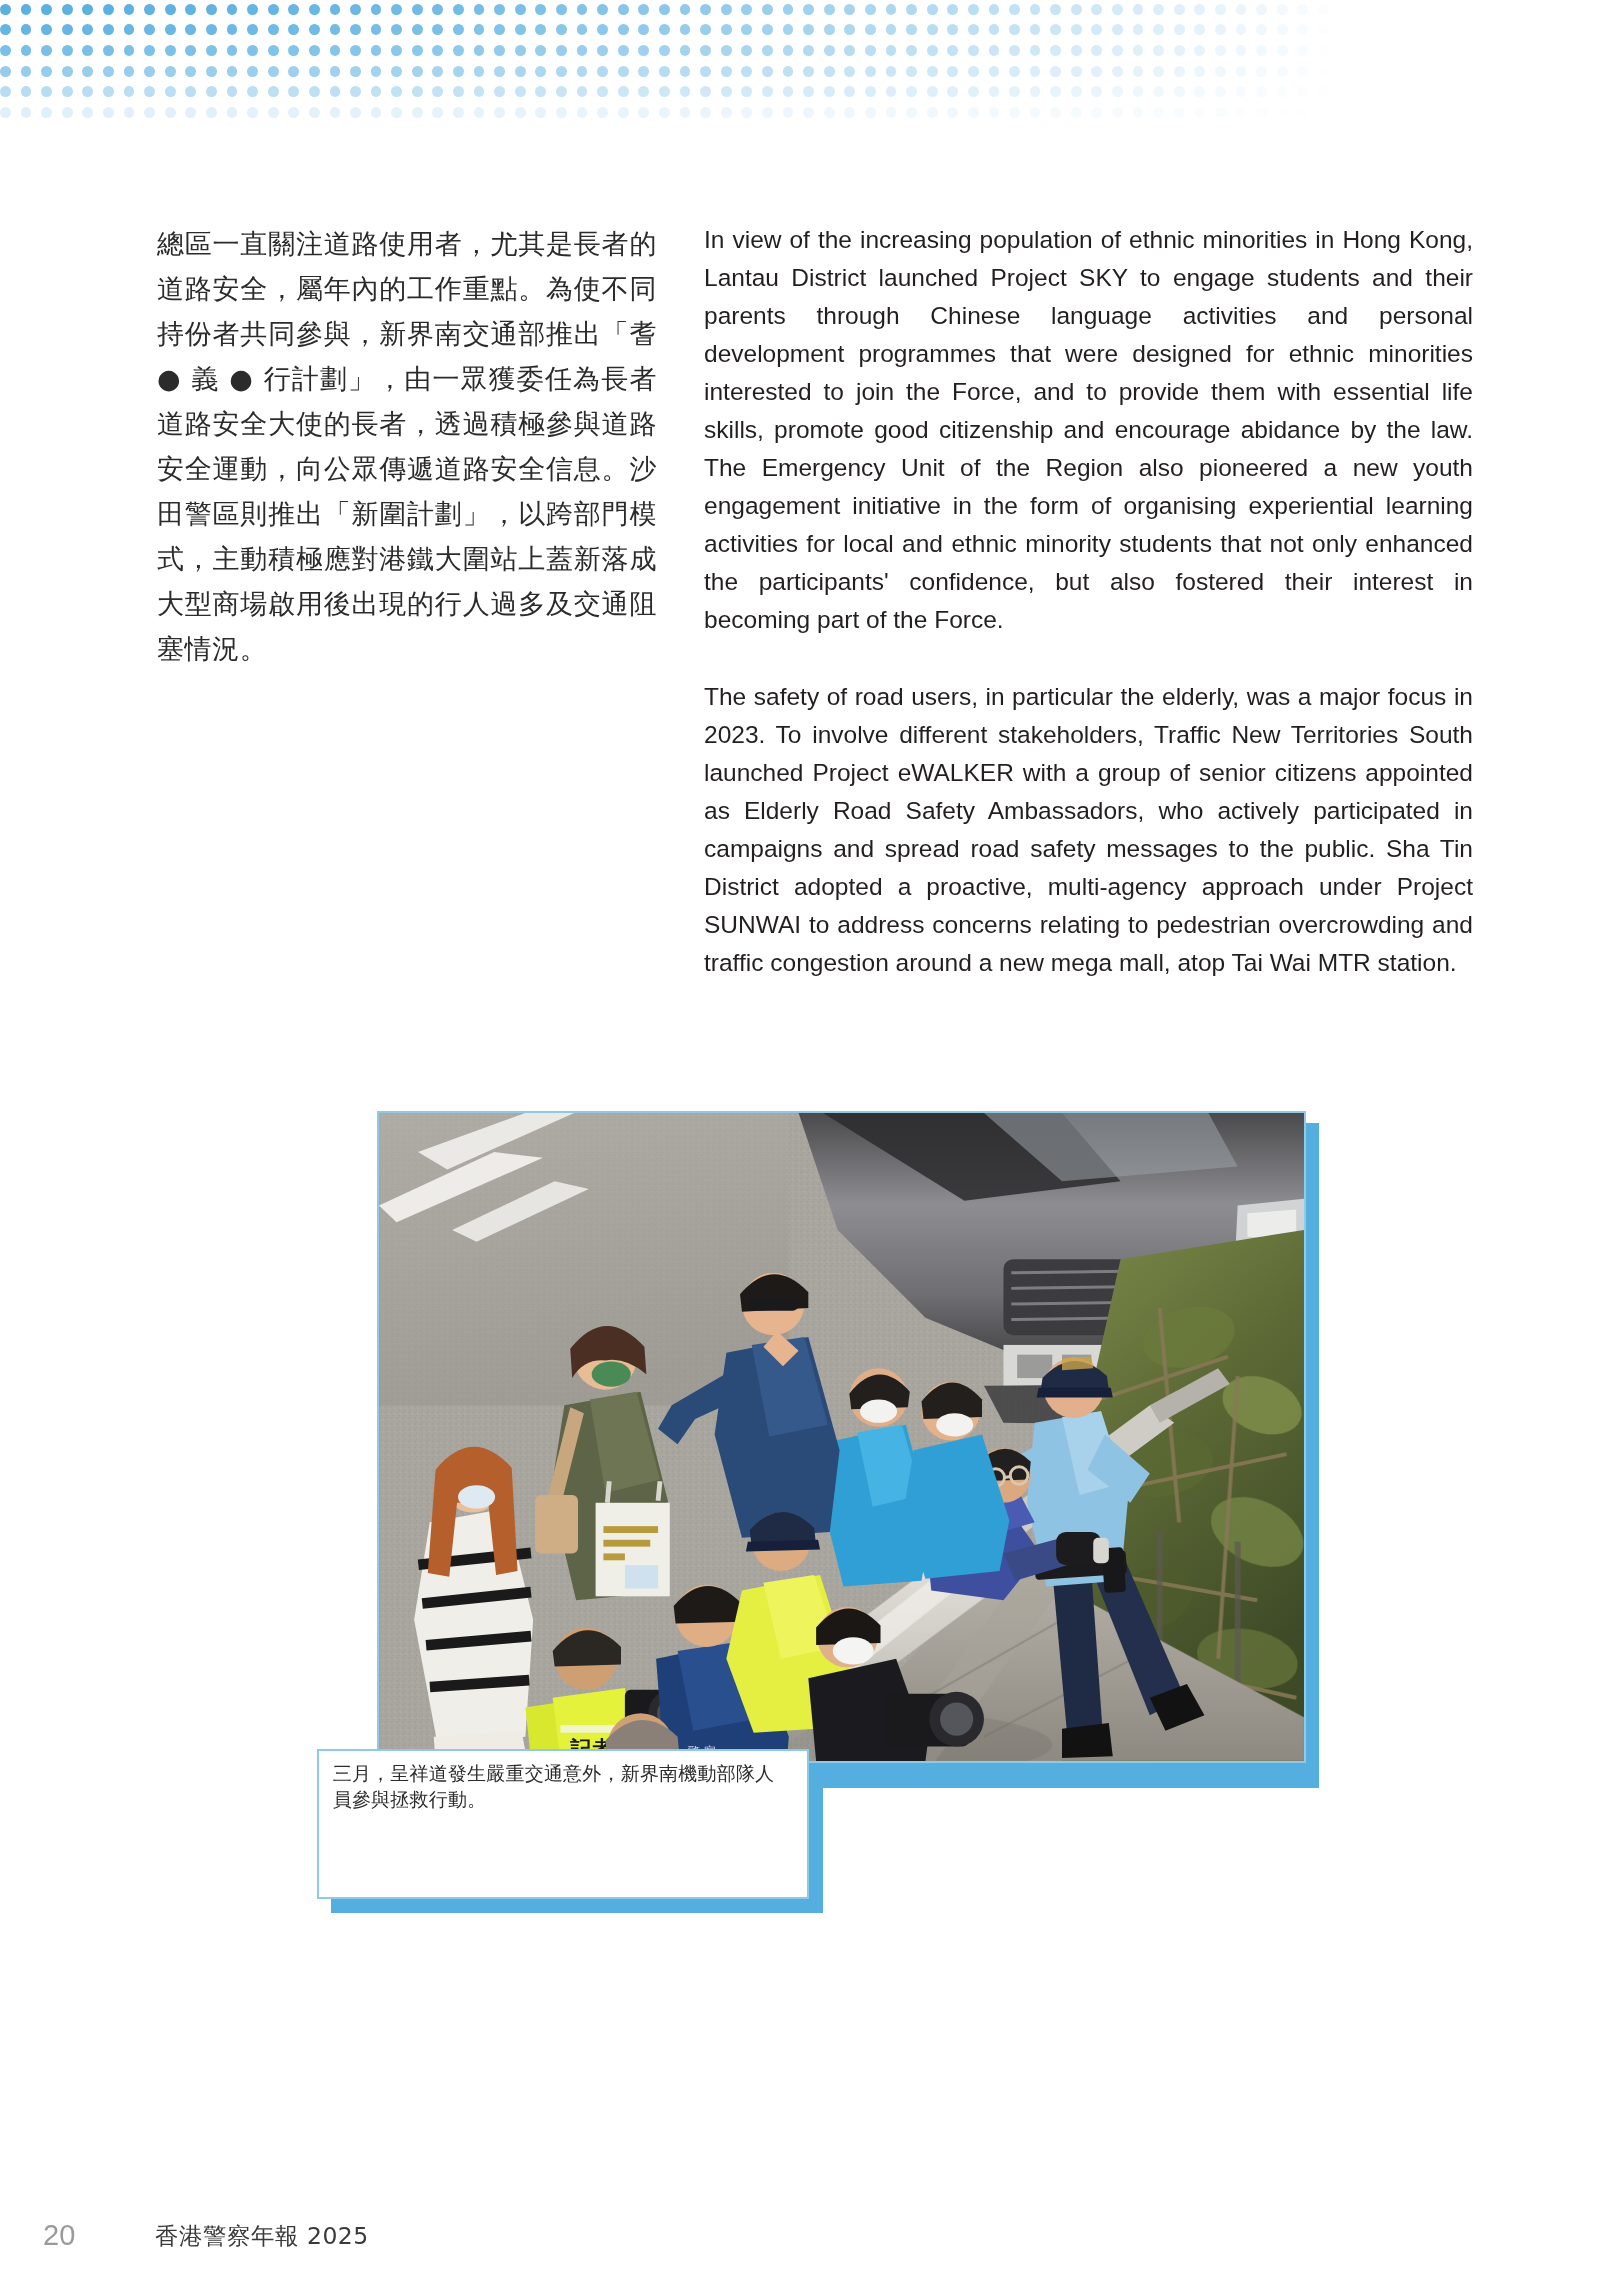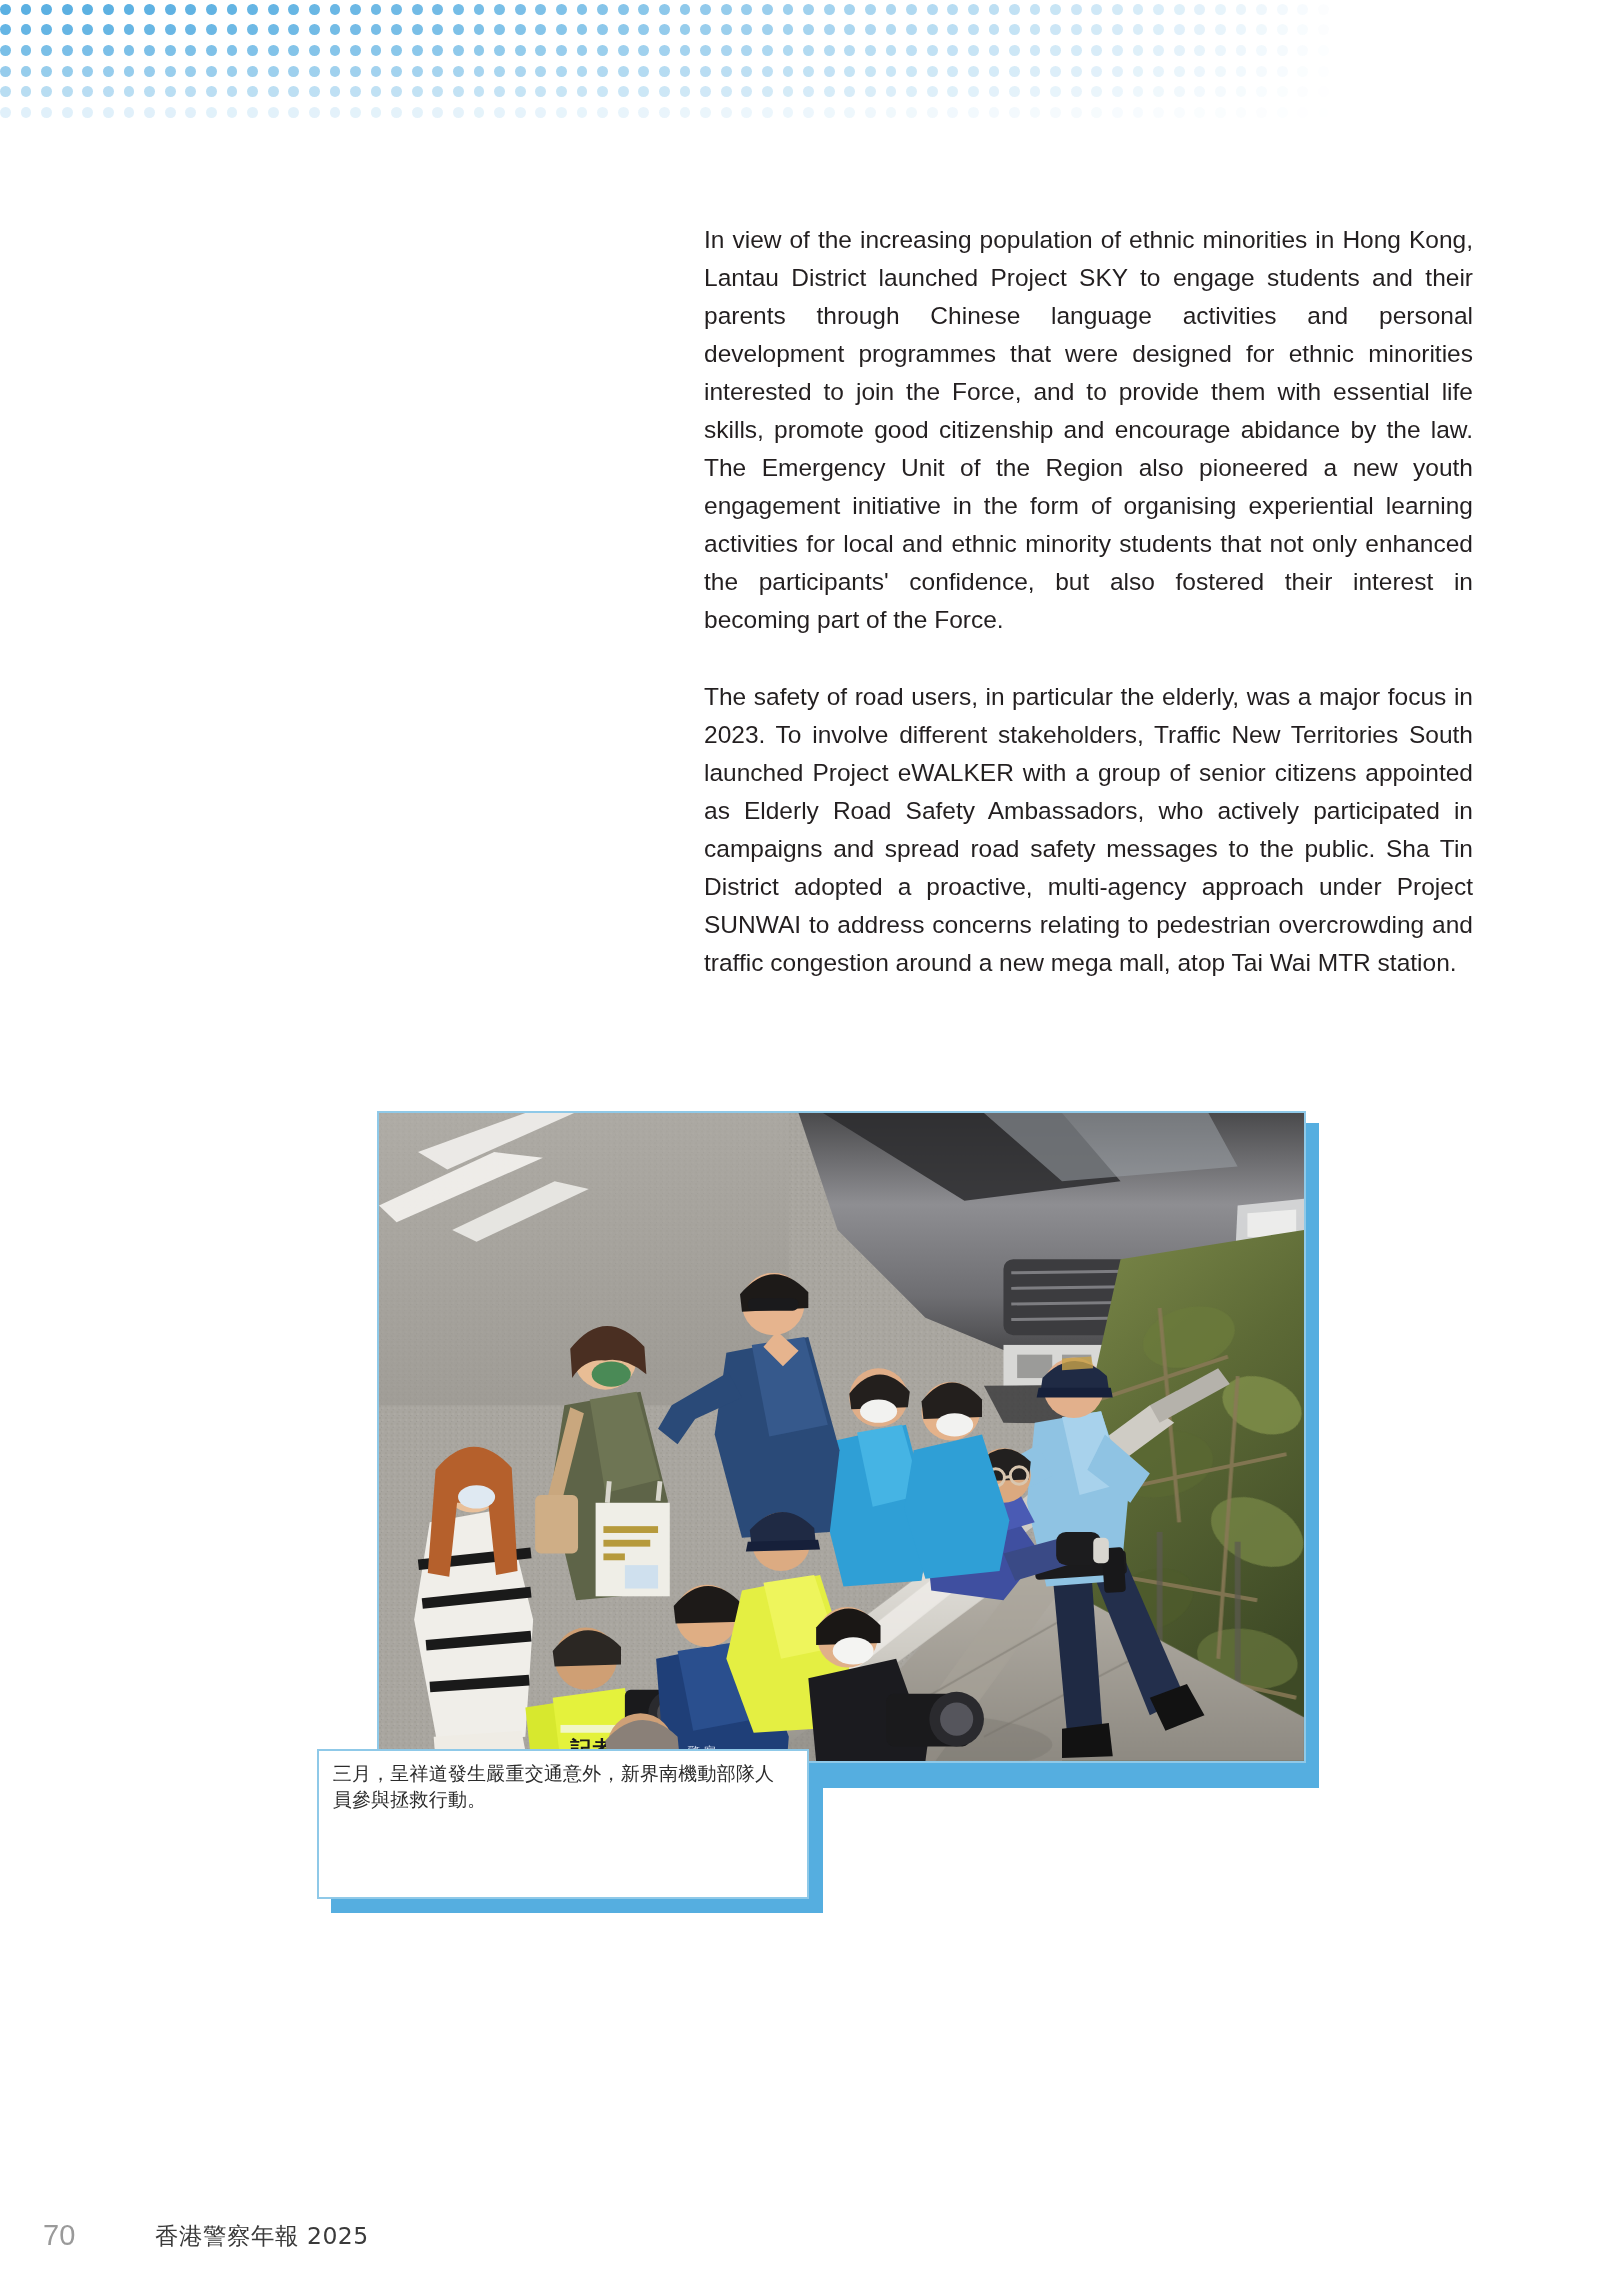--- a/index.html
+++ b/index.html
@@ -222,20 +222,21 @@
       <div class="dot-row" style="top: 41px;"><span class="dot" style="background: rgb(91, 176, 226); opacity: 0.813;"></span><span class="dot" style="background: rgb(91, 176, 226); opacity: 0.812;"></span><span class="dot" style="background: rgb(91, 176, 226); opacity: 0.811;"></span><span class="dot" style="background: rgb(91, 176, 226); opacity: 0.808;"></span><span class="dot" style="background: rgb(91, 176, 226); opacity: 0.806;"></span><span class="dot" style="background: rgb(91, 176, 226); opacity: 0.802;"></span><span class="dot" style="background: rgb(91, 176, 226); opacity: 0.799;"></span><span class="dot" style="background: rgb(91, 176, 226); opacity: 0.794;"></span><span class="dot" style="background: rgb(91, 176, 226); opacity: 0.79;"></span><span class="dot" style="background: rgb(91, 176, 226); opacity: 0.784;"></span><span class="dot" style="background: rgb(91, 176, 226); opacity: 0.779;"></span><span class="dot" style="background: rgb(91, 176, 226); opacity: 0.773;"></span><span class="dot" style="background: rgb(91, 176, 226); opacity: 0.767;"></span><span class="dot" style="background: rgb(91, 176, 226); opacity: 0.76;"></span><span class="dot" style="background: rgb(91, 176, 226); opacity: 0.753;"></span><span class="dot" style="background: rgb(91, 176, 226); opacity: 0.745;"></span><span class="dot" style="background: rgb(91, 176, 226); opacity: 0.737;"></span><span class="dot" style="background: rgb(91, 176, 226); opacity: 0.729;"></span><span class="dot" style="background: rgb(91, 176, 226); opacity: 0.721;"></span><span class="dot" style="background: rgb(91, 176, 226); opacity: 0.712;"></span><span class="dot" style="background: rgb(91, 176, 226); opacity: 0.703;"></span><span class="dot" style="background: rgb(91, 176, 226); opacity: 0.693;"></span><span class="dot" style="background: rgb(91, 176, 226); opacity: 0.683;"></span><span class="dot" style="background: rgb(91, 176, 226); opacity: 0.673;"></span><span class="dot" style="background: rgb(91, 176, 226); opacity: 0.663;"></span><span class="dot" style="background: rgb(91, 176, 226); opacity: 0.652;"></span><span class="dot" style="background: rgb(91, 176, 226); opacity: 0.641;"></span><span class="dot" style="background: rgb(91, 176, 226); opacity: 0.629;"></span><span class="dot" style="background: rgb(91, 176, 226); opacity: 0.618;"></span><span class="dot" style="background: rgb(91, 176, 226); opacity: 0.606;"></span><span class="dot" style="background: rgb(91, 176, 226); opacity: 0.593;"></span><span class="dot" style="background: rgb(91, 176, 226); opacity: 0.581;"></span><span class="dot" style="background: rgb(91, 176, 226); opacity: 0.568;"></span><span class="dot" style="background: rgb(91, 176, 226); opacity: 0.555;"></span><span class="dot" style="background: rgb(91, 176, 226); opacity: 0.541;"></span><span class="dot" style="background: rgb(91, 176, 226); opacity: 0.527;"></span><span class="dot" style="background: rgb(91, 176, 226); opacity: 0.513;"></span><span class="dot" style="background: rgb(91, 176, 226); opacity: 0.499;"></span><span class="dot" style="background: rgb(91, 176, 226); opacity: 0.485;"></span><span class="dot" style="background: rgb(91, 176, 226); opacity: 0.47;"></span><span class="dot" style="background: rgb(91, 176, 226); opacity: 0.455;"></span><span class="dot" style="background: rgb(91, 176, 226); opacity: 0.439;"></span><span class="dot" style="background: rgb(91, 176, 226); opacity: 0.424;"></span><span class="dot" style="background: rgb(91, 176, 226); opacity: 0.408;"></span><span class="dot" style="background: rgb(91, 176, 226); opacity: 0.392;"></span><span class="dot" style="background: rgb(91, 176, 226); opacity: 0.375;"></span><span class="dot" style="background: rgb(91, 176, 226); opacity: 0.359;"></span><span class="dot" style="background: rgb(91, 176, 226); opacity: 0.342;"></span><span class="dot" style="background: rgb(91, 176, 226); opacity: 0.325;"></span><span class="dot" style="background: rgb(91, 176, 226); opacity: 0.307;"></span><span class="dot" style="background: rgb(91, 176, 226); opacity: 0.289;"></span><span class="dot" style="background: rgb(91, 176, 226); opacity: 0.272;"></span><span class="dot" style="background: rgb(91, 176, 226); opacity: 0.253;"></span><span class="dot" style="background: rgb(91, 176, 226); opacity: 0.235;"></span><span class="dot" style="background: rgb(91, 176, 226); opacity: 0.216;"></span><span class="dot" style="background: rgb(91, 176, 226); opacity: 0.197;"></span><span class="dot" style="background: rgb(91, 176, 226); opacity: 0.178;"></span><span class="dot" style="background: rgb(91, 176, 226); opacity: 0.159;"></span><span class="dot" style="background: rgb(91, 176, 226); opacity: 0.139;"></span><span class="dot" style="background: rgb(91, 176, 226); opacity: 0.119;"></span><span class="dot" style="background: rgb(91, 176, 226); opacity: 0.099;"></span><span class="dot" style="background: rgb(91, 176, 226); opacity: 0.079;"></span><span class="dot" style="background: rgb(91, 176, 226); opacity: 0.058;"></span><span class="dot" style="background: rgb(91, 176, 226); opacity: 0.038;"></span><span class="dot" style="background: rgb(91, 176, 226); opacity: 0.017;"></span><span class="dot" style="background: rgb(91, 176, 226); opacity: 0;"></span><span class="dot" style="background: rgb(91, 176, 226); opacity: 0;"></span><span class="dot" style="background: rgb(91, 176, 226); opacity: 0;"></span><span class="dot" style="background: rgb(91, 176, 226); opacity: 0;"></span><span class="dot" style="background: rgb(91, 176, 226); opacity: 0;"></span><span class="dot" style="background: rgb(91, 176, 226); opacity: 0;"></span><span class="dot" style="background: rgb(91, 176, 226); opacity: 0;"></span><span class="dot" style="background: rgb(91, 176, 226); opacity: 0;"></span><span class="dot" style="background: rgb(91, 176, 226); opacity: 0;"></span><span class="dot" style="background: rgb(91, 176, 226); opacity: 0;"></span><span class="dot" style="background: rgb(91, 176, 226); opacity: 0;"></span><span class="dot" style="background: rgb(91, 176, 226); opacity: 0;"></span><span class="dot" style="background: rgb(91, 176, 226); opacity: 0;"></span><span class="dot" style="background: rgb(91, 176, 226); opacity: 0;"></span></div>
       <div class="dot-row" style="top: 62px;"><span class="dot" style="background: rgb(91, 176, 226); opacity: 0.642;"></span><span class="dot" style="background: rgb(91, 176, 226); opacity: 0.641;"></span><span class="dot" style="background: rgb(91, 176, 226); opacity: 0.64;"></span><span class="dot" style="background: rgb(91, 176, 226); opacity: 0.638;"></span><span class="dot" style="background: rgb(91, 176, 226); opacity: 0.636;"></span><span class="dot" style="background: rgb(91, 176, 226); opacity: 0.634;"></span><span class="dot" style="background: rgb(91, 176, 226); opacity: 0.631;"></span><span class="dot" style="background: rgb(91, 176, 226); opacity: 0.627;"></span><span class="dot" style="background: rgb(91, 176, 226); opacity: 0.624;"></span><span class="dot" style="background: rgb(91, 176, 226); opacity: 0.62;"></span><span class="dot" style="background: rgb(91, 176, 226); opacity: 0.615;"></span><span class="dot" style="background: rgb(91, 176, 226); opacity: 0.61;"></span><span class="dot" style="background: rgb(91, 176, 226); opacity: 0.605;"></span><span class="dot" style="background: rgb(91, 176, 226); opacity: 0.6;"></span><span class="dot" style="background: rgb(91, 176, 226); opacity: 0.594;"></span><span class="dot" style="background: rgb(91, 176, 226); opacity: 0.589;"></span><span class="dot" style="background: rgb(91, 176, 226); opacity: 0.582;"></span><span class="dot" style="background: rgb(91, 176, 226); opacity: 0.576;"></span><span class="dot" style="background: rgb(91, 176, 226); opacity: 0.569;"></span><span class="dot" style="background: rgb(91, 176, 226); opacity: 0.562;"></span><span class="dot" style="background: rgb(91, 176, 226); opacity: 0.555;"></span><span class="dot" style="background: rgb(91, 176, 226); opacity: 0.547;"></span><span class="dot" style="background: rgb(91, 176, 226); opacity: 0.54;"></span><span class="dot" style="background: rgb(91, 176, 226); opacity: 0.532;"></span><span class="dot" style="background: rgb(91, 176, 226); opacity: 0.523;"></span><span class="dot" style="background: rgb(91, 176, 226); opacity: 0.515;"></span><span class="dot" style="background: rgb(91, 176, 226); opacity: 0.506;"></span><span class="dot" style="background: rgb(91, 176, 226); opacity: 0.497;"></span><span class="dot" style="background: rgb(91, 176, 226); opacity: 0.488;"></span><span class="dot" style="background: rgb(91, 176, 226); opacity: 0.478;"></span><span class="dot" style="background: rgb(91, 176, 226); opacity: 0.468;"></span><span class="dot" style="background: rgb(91, 176, 226); opacity: 0.459;"></span><span class="dot" style="background: rgb(91, 176, 226); opacity: 0.448;"></span><span class="dot" style="background: rgb(91, 176, 226); opacity: 0.438;"></span><span class="dot" style="background: rgb(91, 176, 226); opacity: 0.427;"></span><span class="dot" style="background: rgb(91, 176, 226); opacity: 0.417;"></span><span class="dot" style="background: rgb(91, 176, 226); opacity: 0.405;"></span><span class="dot" style="background: rgb(91, 176, 226); opacity: 0.394;"></span><span class="dot" style="background: rgb(91, 176, 226); opacity: 0.383;"></span><span class="dot" style="background: rgb(91, 176, 226); opacity: 0.371;"></span><span class="dot" style="background: rgb(91, 176, 226); opacity: 0.359;"></span><span class="dot" style="background: rgb(91, 176, 226); opacity: 0.347;"></span><span class="dot" style="background: rgb(91, 176, 226); opacity: 0.335;"></span><span class="dot" style="background: rgb(91, 176, 226); opacity: 0.322;"></span><span class="dot" style="background: rgb(91, 176, 226); opacity: 0.309;"></span><span class="dot" style="background: rgb(91, 176, 226); opacity: 0.296;"></span><span class="dot" style="background: rgb(91, 176, 226); opacity: 0.283;"></span><span class="dot" style="background: rgb(91, 176, 226); opacity: 0.27;"></span><span class="dot" style="background: rgb(91, 176, 226); opacity: 0.256;"></span><span class="dot" style="background: rgb(91, 176, 226); opacity: 0.243;"></span><span class="dot" style="background: rgb(91, 176, 226); opacity: 0.229;"></span><span class="dot" style="background: rgb(91, 176, 226); opacity: 0.214;"></span><span class="dot" style="background: rgb(91, 176, 226); opacity: 0.2;"></span><span class="dot" style="background: rgb(91, 176, 226); opacity: 0.186;"></span><span class="dot" style="background: rgb(91, 176, 226); opacity: 0.171;"></span><span class="dot" style="background: rgb(91, 176, 226); opacity: 0.156;"></span><span class="dot" style="background: rgb(91, 176, 226); opacity: 0.141;"></span><span class="dot" style="background: rgb(91, 176, 226); opacity: 0.125;"></span><span class="dot" style="background: rgb(91, 176, 226); opacity: 0.11;"></span><span class="dot" style="background: rgb(91, 176, 226); opacity: 0.094;"></span><span class="dot" style="background: rgb(91, 176, 226); opacity: 0.078;"></span><span class="dot" style="background: rgb(91, 176, 226); opacity: 0.062;"></span><span class="dot" style="background: rgb(91, 176, 226); opacity: 0.046;"></span><span class="dot" style="background: rgb(91, 176, 226); opacity: 0.03;"></span><span class="dot" style="background: rgb(91, 176, 226); opacity: 0.013;"></span><span class="dot" style="background: rgb(91, 176, 226); opacity: 0;"></span><span class="dot" style="background: rgb(91, 176, 226); opacity: 0;"></span><span class="dot" style="background: rgb(91, 176, 226); opacity: 0;"></span><span class="dot" style="background: rgb(91, 176, 226); opacity: 0;"></span><span class="dot" style="background: rgb(91, 176, 226); opacity: 0;"></span><span class="dot" style="background: rgb(91, 176, 226); opacity: 0;"></span><span class="dot" style="background: rgb(91, 176, 226); opacity: 0;"></span><span class="dot" style="background: rgb(91, 176, 226); opacity: 0;"></span><span class="dot" style="background: rgb(91, 176, 226); opacity: 0;"></span><span class="dot" style="background: rgb(91, 176, 226); opacity: 0;"></span><span class="dot" style="background: rgb(91, 176, 226); opacity: 0;"></span><span class="dot" style="background: rgb(91, 176, 226); opacity: 0;"></span><span class="dot" style="background: rgb(91, 176, 226); opacity: 0;"></span><span class="dot" style="background: rgb(91, 176, 226); opacity: 0;"></span></div>
       <div class="dot-row" style="top: 82px;"><span class="dot" style="background: rgb(91, 176, 226); opacity: 0.433;"></span><span class="dot" style="background: rgb(91, 176, 226); opacity: 0.432;"></span><span class="dot" style="background: rgb(91, 176, 226); opacity: 0.431;"></span><span class="dot" style="background: rgb(91, 176, 226); opacity: 0.43;"></span><span class="dot" style="background: rgb(91, 176, 226); opacity: 0.429;"></span><span class="dot" style="background: rgb(91, 176, 226); opacity: 0.427;"></span><span class="dot" style="background: rgb(91, 176, 226); opacity: 0.425;"></span><span class="dot" style="background: rgb(91, 176, 226); opacity: 0.423;"></span><span class="dot" style="background: rgb(91, 176, 226); opacity: 0.42;"></span><span class="dot" style="background: rgb(91, 176, 226); opacity: 0.417;"></span><span class="dot" style="background: rgb(91, 176, 226); opacity: 0.415;"></span><span class="dot" style="background: rgb(91, 176, 226); opacity: 0.411;"></span><span class="dot" style="background: rgb(91, 176, 226); opacity: 0.408;"></span><span class="dot" style="background: rgb(91, 176, 226); opacity: 0.404;"></span><span class="dot" style="background: rgb(91, 176, 226); opacity: 0.401;"></span><span class="dot" style="background: rgb(91, 176, 226); opacity: 0.397;"></span><span class="dot" style="background: rgb(91, 176, 226); opacity: 0.392;"></span><span class="dot" style="background: rgb(91, 176, 226); opacity: 0.388;"></span><span class="dot" style="background: rgb(91, 176, 226); opacity: 0.384;"></span><span class="dot" style="background: rgb(91, 176, 226); opacity: 0.379;"></span><span class="dot" style="background: rgb(91, 176, 226); opacity: 0.374;"></span><span class="dot" style="background: rgb(91, 176, 226); opacity: 0.369;"></span><span class="dot" style="background: rgb(91, 176, 226); opacity: 0.364;"></span><span class="dot" style="background: rgb(91, 176, 226); opacity: 0.358;"></span><span class="dot" style="background: rgb(91, 176, 226); opacity: 0.353;"></span><span class="dot" style="background: rgb(91, 176, 226); opacity: 0.347;"></span><span class="dot" style="background: rgb(91, 176, 226); opacity: 0.341;"></span><span class="dot" style="background: rgb(91, 176, 226); opacity: 0.335;"></span><span class="dot" style="background: rgb(91, 176, 226); opacity: 0.329;"></span><span class="dot" style="background: rgb(91, 176, 226); opacity: 0.322;"></span><span class="dot" style="background: rgb(91, 176, 226); opacity: 0.316;"></span><span class="dot" style="background: rgb(91, 176, 226); opacity: 0.309;"></span><span class="dot" style="background: rgb(91, 176, 226); opacity: 0.302;"></span><span class="dot" style="background: rgb(91, 176, 226); opacity: 0.295;"></span><span class="dot" style="background: rgb(91, 176, 226); opacity: 0.288;"></span><span class="dot" style="background: rgb(91, 176, 226); opacity: 0.281;"></span><span class="dot" style="background: rgb(91, 176, 226); opacity: 0.273;"></span><span class="dot" style="background: rgb(91, 176, 226); opacity: 0.266;"></span><span class="dot" style="background: rgb(91, 176, 226); opacity: 0.258;"></span><span class="dot" style="background: rgb(91, 176, 226); opacity: 0.25;"></span><span class="dot" style="background: rgb(91, 176, 226); opacity: 0.242;"></span><span class="dot" style="background: rgb(91, 176, 226); opacity: 0.234;"></span><span class="dot" style="background: rgb(91, 176, 226); opacity: 0.226;"></span><span class="dot" style="background: rgb(91, 176, 226); opacity: 0.217;"></span><span class="dot" style="background: rgb(91, 176, 226); opacity: 0.208;"></span><span class="dot" style="background: rgb(91, 176, 226); opacity: 0.2;"></span><span class="dot" style="background: rgb(91, 176, 226); opacity: 0.191;"></span><span class="dot" style="background: rgb(91, 176, 226); opacity: 0.182;"></span><span class="dot" style="background: rgb(91, 176, 226); opacity: 0.173;"></span><span class="dot" style="background: rgb(91, 176, 226); opacity: 0.163;"></span><span class="dot" style="background: rgb(91, 176, 226); opacity: 0.154;"></span><span class="dot" style="background: rgb(91, 176, 226); opacity: 0.145;"></span><span class="dot" style="background: rgb(91, 176, 226); opacity: 0.135;"></span><span class="dot" style="background: rgb(91, 176, 226); opacity: 0.125;"></span><span class="dot" style="background: rgb(91, 176, 226); opacity: 0.115;"></span><span class="dot" style="background: rgb(91, 176, 226); opacity: 0.105;"></span><span class="dot" style="background: rgb(91, 176, 226); opacity: 0.095;"></span><span class="dot" style="background: rgb(91, 176, 226); opacity: 0.085;"></span><span class="dot" style="background: rgb(91, 176, 226); opacity: 0.074;"></span><span class="dot" style="background: rgb(91, 176, 226); opacity: 0.064;"></span><span class="dot" style="background: rgb(91, 176, 226); opacity: 0.053;"></span><span class="dot" style="background: rgb(91, 176, 226); opacity: 0.042;"></span><span class="dot" style="background: rgb(91, 176, 226); opacity: 0.031;"></span><span class="dot" style="background: rgb(91, 176, 226); opacity: 0.02;"></span><span class="dot" style="background: rgb(91, 176, 226); opacity: 0.009;"></span><span class="dot" style="background: rgb(91, 176, 226); opacity: 0;"></span><span class="dot" style="background: rgb(91, 176, 226); opacity: 0;"></span><span class="dot" style="background: rgb(91, 176, 226); opacity: 0;"></span><span class="dot" style="background: rgb(91, 176, 226); opacity: 0;"></span><span class="dot" style="background: rgb(91, 176, 226); opacity: 0;"></span><span class="dot" style="background: rgb(91, 176, 226); opacity: 0;"></span><span class="dot" style="background: rgb(91, 176, 226); opacity: 0;"></span><span class="dot" style="background: rgb(91, 176, 226); opacity: 0;"></span><span class="dot" style="background: rgb(91, 176, 226); opacity: 0;"></span><span class="dot" style="background: rgb(91, 176, 226); opacity: 0;"></span><span class="dot" style="background: rgb(91, 176, 226); opacity: 0;"></span><span class="dot" style="background: rgb(91, 176, 226); opacity: 0;"></span><span class="dot" style="background: rgb(91, 176, 226); opacity: 0;"></span><span class="dot" style="background: rgb(91, 176, 226); opacity: 0;"></span></div>
       <div class="dot-row" style="top: 103px;"><span class="dot" style="background: rgb(91, 176, 226); opacity: 0.189;"></span><span class="dot" style="background: rgb(91, 176, 226); opacity: 0.189;"></span><span class="dot" style="background: rgb(91, 176, 226); opacity: 0.189;"></span><span class="dot" style="background: rgb(91, 176, 226); opacity: 0.188;"></span><span class="dot" style="background: rgb(91, 176, 226); opacity: 0.187;"></span><span class="dot" style="background: rgb(91, 176, 226); opacity: 0.187;"></span><span class="dot" style="background: rgb(91, 176, 226); opacity: 0.186;"></span><span class="dot" style="background: rgb(91, 176, 226); opacity: 0.185;"></span><span class="dot" style="background: rgb(91, 176, 226); opacity: 0.184;"></span><span class="dot" style="background: rgb(91, 176, 226); opacity: 0.183;"></span><span class="dot" style="background: rgb(91, 176, 226); opacity: 0.181;"></span><span class="dot" style="background: rgb(91, 176, 226); opacity: 0.18;"></span><span class="dot" style="background: rgb(91, 176, 226); opacity: 0.178;"></span><span class="dot" style="background: rgb(91, 176, 226); opacity: 0.177;"></span><span class="dot" style="background: rgb(91, 176, 226); opacity: 0.175;"></span><span class="dot" style="background: rgb(91, 176, 226); opacity: 0.173;"></span><span class="dot" style="background: rgb(91, 176, 226); opacity: 0.172;"></span><span class="dot" style="background: rgb(91, 176, 226); opacity: 0.17;"></span><span class="dot" style="background: rgb(91, 176, 226); opacity: 0.168;"></span><span class="dot" style="background: rgb(91, 176, 226); opacity: 0.166;"></span><span class="dot" style="background: rgb(91, 176, 226); opacity: 0.163;"></span><span class="dot" style="background: rgb(91, 176, 226); opacity: 0.161;"></span><span class="dot" style="background: rgb(91, 176, 226); opacity: 0.159;"></span><span class="dot" style="background: rgb(91, 176, 226); opacity: 0.157;"></span><span class="dot" style="background: rgb(91, 176, 226); opacity: 0.154;"></span><span class="dot" style="background: rgb(91, 176, 226); opacity: 0.152;"></span><span class="dot" style="background: rgb(91, 176, 226); opacity: 0.149;"></span><span class="dot" style="background: rgb(91, 176, 226); opacity: 0.146;"></span><span class="dot" style="background: rgb(91, 176, 226); opacity: 0.144;"></span><span class="dot" style="background: rgb(91, 176, 226); opacity: 0.141;"></span><span class="dot" style="background: rgb(91, 176, 226); opacity: 0.138;"></span><span class="dot" style="background: rgb(91, 176, 226); opacity: 0.135;"></span><span class="dot" style="background: rgb(91, 176, 226); opacity: 0.132;"></span><span class="dot" style="background: rgb(91, 176, 226); opacity: 0.129;"></span><span class="dot" style="background: rgb(91, 176, 226); opacity: 0.126;"></span><span class="dot" style="background: rgb(91, 176, 226); opacity: 0.123;"></span><span class="dot" style="background: rgb(91, 176, 226); opacity: 0.119;"></span><span class="dot" style="background: rgb(91, 176, 226); opacity: 0.116;"></span><span class="dot" style="background: rgb(91, 176, 226); opacity: 0.113;"></span><span class="dot" style="background: rgb(91, 176, 226); opacity: 0.109;"></span><span class="dot" style="background: rgb(91, 176, 226); opacity: 0.106;"></span><span class="dot" style="background: rgb(91, 176, 226); opacity: 0.102;"></span><span class="dot" style="background: rgb(91, 176, 226); opacity: 0.099;"></span><span class="dot" style="background: rgb(91, 176, 226); opacity: 0.095;"></span><span class="dot" style="background: rgb(91, 176, 226); opacity: 0.091;"></span><span class="dot" style="background: rgb(91, 176, 226); opacity: 0.087;"></span><span class="dot" style="background: rgb(91, 176, 226); opacity: 0.083;"></span><span class="dot" style="background: rgb(91, 176, 226); opacity: 0.08;"></span><span class="dot" style="background: rgb(91, 176, 226); opacity: 0.076;"></span><span class="dot" style="background: rgb(91, 176, 226); opacity: 0.071;"></span><span class="dot" style="background: rgb(91, 176, 226); opacity: 0.067;"></span><span class="dot" style="background: rgb(91, 176, 226); opacity: 0.063;"></span><span class="dot" style="background: rgb(91, 176, 226); opacity: 0.059;"></span><span class="dot" style="background: rgb(91, 176, 226); opacity: 0.055;"></span><span class="dot" style="background: rgb(91, 176, 226); opacity: 0.05;"></span><span class="dot" style="background: rgb(91, 176, 226); opacity: 0.046;"></span><span class="dot" style="background: rgb(91, 176, 226); opacity: 0.041;"></span><span class="dot" style="background: rgb(91, 176, 226); opacity: 0.037;"></span><span class="dot" style="background: rgb(91, 176, 226); opacity: 0.032;"></span><span class="dot" style="background: rgb(91, 176, 226); opacity: 0.028;"></span><span class="dot" style="background: rgb(91, 176, 226); opacity: 0.023;"></span><span class="dot" style="background: rgb(91, 176, 226); opacity: 0.018;"></span><span class="dot" style="background: rgb(91, 176, 226); opacity: 0.014;"></span><span class="dot" style="background: rgb(91, 176, 226); opacity: 0.009;"></span><span class="dot" style="background: rgb(91, 176, 226); opacity: 0.004;"></span><span class="dot" style="background: rgb(91, 176, 226); opacity: 0;"></span><span class="dot" style="background: rgb(91, 176, 226); opacity: 0;"></span><span class="dot" style="background: rgb(91, 176, 226); opacity: 0;"></span><span class="dot" style="background: rgb(91, 176, 226); opacity: 0;"></span><span class="dot" style="background: rgb(91, 176, 226); opacity: 0;"></span><span class="dot" style="background: rgb(91, 176, 226); opacity: 0;"></span><span class="dot" style="background: rgb(91, 176, 226); opacity: 0;"></span><span class="dot" style="background: rgb(91, 176, 226); opacity: 0;"></span><span class="dot" style="background: rgb(91, 176, 226); opacity: 0;"></span><span class="dot" style="background: rgb(91, 176, 226); opacity: 0;"></span><span class="dot" style="background: rgb(91, 176, 226); opacity: 0;"></span><span class="dot" style="background: rgb(91, 176, 226); opacity: 0;"></span><span class="dot" style="background: rgb(91, 176, 226); opacity: 0;"></span><span class="dot" style="background: rgb(91, 176, 226); opacity: 0;"></span></div>
     </div>
 </div>
 
 <div id="content-columns">
 
   <div class="text-column" id="column-chinese">
+    <p class="para-zh">總區一直關注道路使用者，尤其是長者的道路安全，屬年內的工作重點。為使不同持份者共同參與，新界南交通部推出「耆 ● 義 ● 行計劃」，由一眾獲委任為長者道路安全大使的長者，透過積極參與道路安全運動，向公眾傳遞道路安全信息。沙田警區則推出「新圍計劃」，以跨部門模式，主動積極應對港鐵大圍站上蓋新落成大型商場啟用後出現的行人過多及交通阻塞情況。</p>
   </div>
 
   <div class="text-column" id="column-english">
     <p class="para-en">In view of the increasing population of ethnic minorities in Hong Kong, Lantau District launched Project SKY to engage students and their parents through Chinese language activities and personal development programmes that were designed for ethnic minorities interested to join the Force, and to provide them with essential life skills, promote good citizenship and encourage abidance by the law. The Emergency Unit of the Region also pioneered a new youth engagement initiative in the form of organising experiential learning activities for local and ethnic minority students that not only enhanced the participants' confidence, but also fostered their interest in becoming part of the Force.</p>
     <p class="para-en">The safety of road users, in particular the elderly, was a major focus in 2023. To involve different stakeholders, Traffic New Territories South launched Project eWALKER with a group of senior citizens appointed as Elderly Road Safety Ambassadors, who actively participated in campaigns and spread road safety messages to the public. Sha Tin District adopted a proactive, multi-agency approach under Project SUNWAI to address concerns relating to pedestrian overcrowding and traffic congestion around a new mega mall, atop Tai Wai MTR station.</p>
   </div>
 
 </div>
 
 <div id="photo-block">
@@ -520,16 +521,16 @@
 </div>
 
 <div id="caption-block">
   <div id="caption-shadow"></div>
   <div id="caption-box">
     <p class="caption-zh">三月，呈祥道發生嚴重交通意外，新界南機動部隊人員參與拯救行動。</p>
   </div>
 </div>
 
 <div id="page-footer">
-  <span id="footer-page-number">70</span>
+  <span id="footer-page-number">20</span>
   <span id="footer-publication">香港警察年報 2025</span>
 </div>
 
 
 </body></html>

